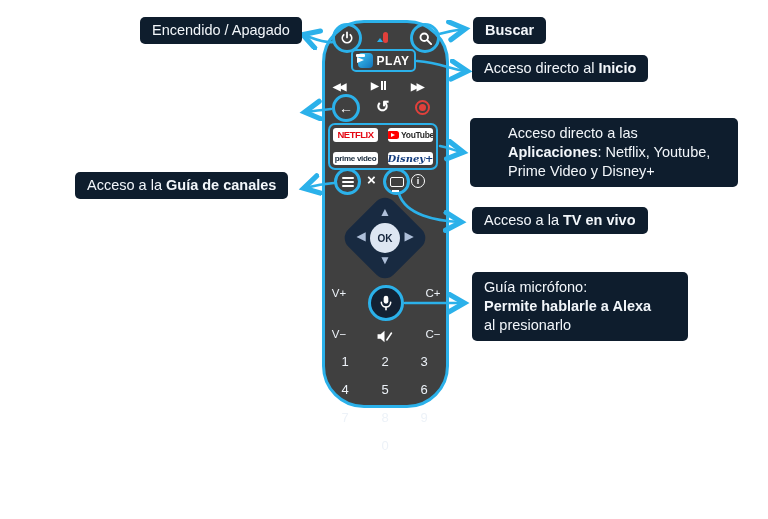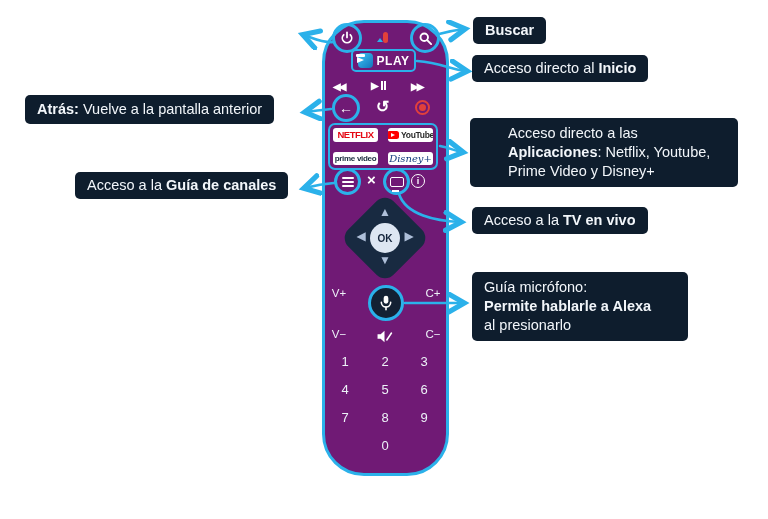--- a/index.html
+++ b/index.html
@@ -8,22 +8,22 @@
   .stage { position:relative; width:768px; height:519px; background:#ffffff; }
 
   
   .callout { position:absolute; background:#0E1D2D; color:#F2F6FA; border-radius:5px;
              font-size:14.5px; line-height:19px; padding:4px 12px; white-space:nowrap;
              z-index:3; }
   .callout .b { font-weight:700; }
   .callout.multi { white-space:normal; padding:6px 12px; }
 
   
-  .remote { position:absolute; left:322px; top:20px; width:127px; height:456px;
-            background:#701a75; border:3px solid #2BB1EA; border-radius:42px; z-index:1; }
+  .remote { position:absolute; left:322px; top:20px; width:127px; height:388px;
+            background:#404040; border:3px solid #2BB1EA; border-radius:42px; z-index:1; }
   .remote * { position:absolute; }
 
   .ring { border:3px solid #2BB1EA; border-radius:50%; display:flex;
           align-items:center; justify-content:center; }
   .glyph { color:#fff; position:static; }
 
   .red-pill { left:58px; top:9px; width:5px; height:11px; border-radius:3px; background:#E2403B; }
 
   .logo-box { left:26px; top:26px; width:65px; height:23px; border:2px solid #2BB1EA;
               border-radius:5px; display:flex; align-items:center; justify-content:center; gap:4px; }
@@ -50,21 +50,21 @@
               grid-template-rows:1fr 1fr; gap:10px; }
   .app { position:static; background:#fff; border-radius:3px; display:flex;
          align-items:center; justify-content:center; gap:2px; overflow:hidden; }
   .netflix-txt { position:static; color:#E50914; font-weight:700; font-size:9.5px; letter-spacing:-.5px; }
   .yt-icon { position:static; width:12px; height:8.5px; background:#FF0000; border-radius:2.5px;
              display:flex; align-items:center; justify-content:center; flex:0 0 auto; }
   .yt-icon i { position:static; width:0; height:0; border-top:2.5px solid transparent;
                border-bottom:2.5px solid transparent; border-left:4px solid #fff; }
   .yt-txt { position:static; color:#282828; font-weight:700; font-size:8.5px; letter-spacing:-.3px; }
   .prime-txt { position:static; color:#1A2B3C; font-weight:700; font-size:8px; letter-spacing:-.3px; }
-  .disney-txt { position:static; color:#123B7D; font-weight:400; font-style:italic;
+  .disney-txt { position:static; color:#123B7D; font-weight:700; font-style:italic;
                 font-family:"DejaVu Serif", serif; font-size:10px; }
 
   .xbtn { color:#fff; font-size:15px; font-weight:700; }
   .hamb { position:static; display:flex; flex-direction:column; gap:2px; }
   .hamb i { position:static; display:block; width:12px; height:2px; background:#fff; border-radius:1px; }
   .tvico { position:static; width:14px; height:10px; border:1.6px solid #fff; border-radius:2px; }
   .tvbase { left:54px; bottom:4px; width:7px; height:1.6px; background:#fff; }
   .info { left:86px; top:151px; width:14px; height:14px; border:1.6px solid #fff; border-radius:50%;
           color:#fff; font-size:9px; font-weight:700; display:flex; align-items:center; justify-content:center; }
 
@@ -210,32 +210,32 @@
       <path d="M439,34 C450,31 456,30 464,29" marker-end="url(#arw)"></path>
       <path d="M417,61 C442,63 451,70 466,71" marker-end="url(#arw)"></path>
       <path d="M331,109 C321,110 314,111 306,112" marker-end="url(#arw)"></path>
       <path d="M440,146 C450,148 455,151 462,152" marker-end="url(#arw)"></path>
       <path d="M334,183 C322,184 313,186 305,188" marker-end="url(#arw)"></path>
       <path d="M399,194 C406,215 436,221 460,222" marker-end="url(#arw)"></path>
       <path d="M405,303 L463,303" marker-end="url(#arw)"></path>
     </g>
   </svg>
 
+  <div class="callout" style="left:140px;top:17px;">
+    <span>Encendido / Apagado</span>
+  </div>
 
   <div class="callout" style="left:472px;top:55px;">
     <span>Acceso directo al </span><span class="b">Inicio</span>
   </div>
 
   <div class="callout" style="left:473px;top:17px;">
     <span class="b">Buscar</span>
   </div>
 
-  <div class="callout" style="left:25px;top:95px;padding:5px 12px;">
-    <span class="b">Atrás:</span><span> Vuelve a la pantalla anterior</span>
-  </div>
 
   <div class="callout multi" style="left:470px;top:118px;width:268px;padding-left:38px;">
     <span>Acceso directo a las</span><br>
     <span class="b">Aplicaciones</span><span>: Netflix, Youtube,</span><br>
     <span>Prime Video y Disney+</span>
   </div>
 
   <div class="callout" style="left:75px;top:172px;">
     <span>Acceso a la </span><span class="b">Guía de canales</span>
   </div>

